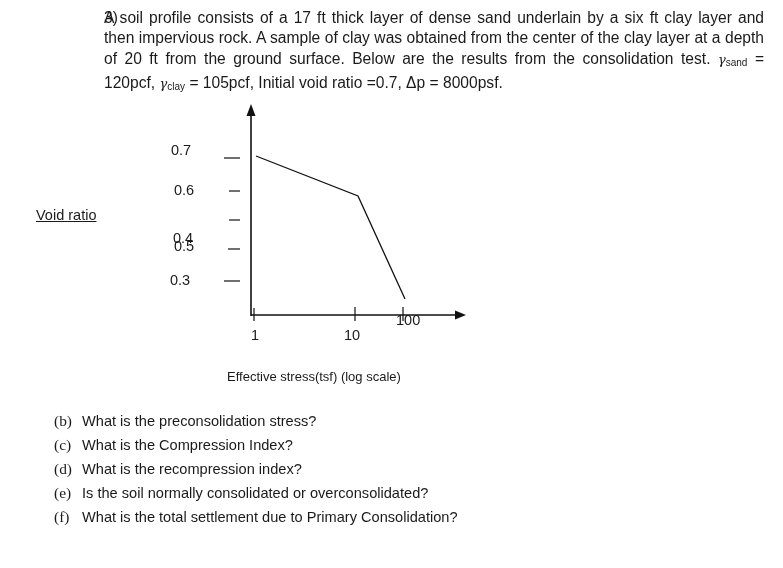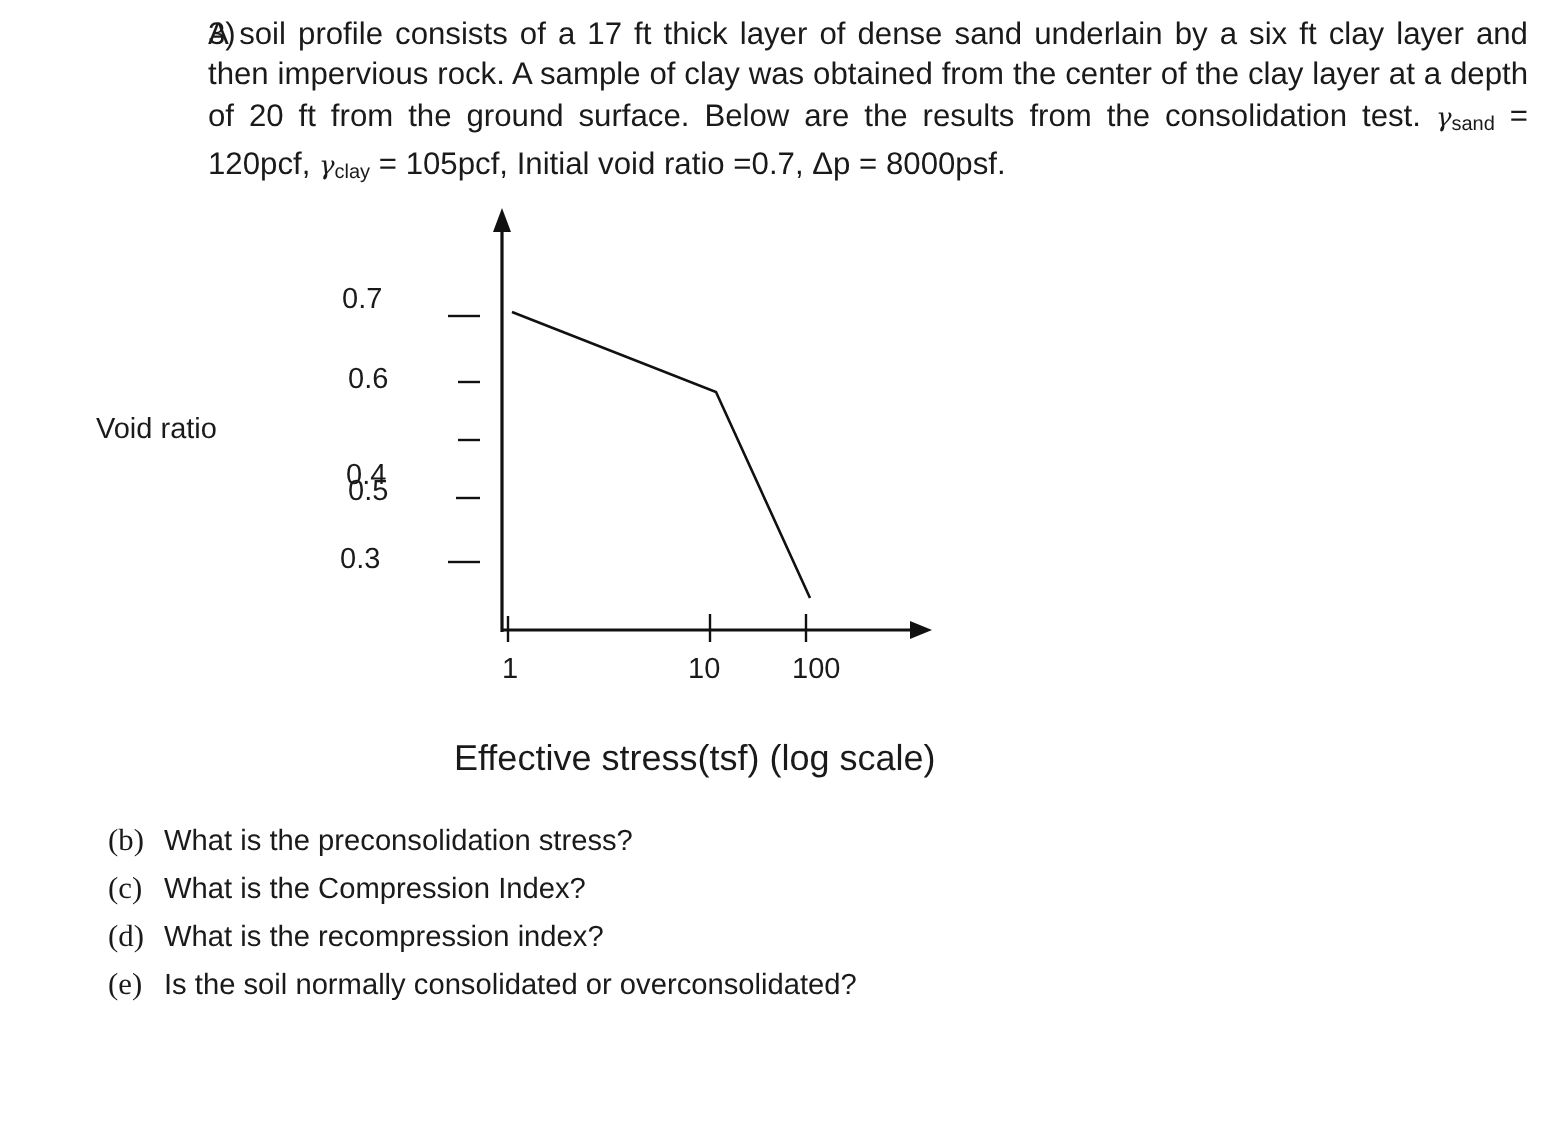--- a/index.html
+++ b/index.html
@@ -3,24 +3,24 @@
   <meta charset="utf-8">
   <style>
     html, body { margin: 0; padding: 0; background: #ffffff; }
     body { width: 783px; height: 568px; position: relative; overflow: hidden;
            font-family: "Liberation Sans", sans-serif; color: #1a1a1a; }
     .problem { position: absolute; left: 104px; top: 8px; width: 660px; font-size: 15.6px; line-height: 20.4px; }
     .problem .num { position: absolute; left: 0; top: 0; }
     .problem .body { text-align: justify; text-align-last: left; }
     .sub { font-size: 10px; vertical-align: -2px; }
     .gamma { font-family: "DejaVu Serif", serif; font-style: italic; font-size: 13px; }
-    .ylabel { position: absolute; left: 48px; top: 207px; font-size: 14.5px; }
+    .ylabel { position: absolute; left: 36px; top: 207px; font-size: 14.5px; text-decoration: underline; }
     .ytick { position: absolute; font-size: 14.5px; }
     .xtick { position: absolute; font-size: 14.5px; }
-    .xlabel { position: absolute; left: 227px; top: 369px; font-size: 18px; text-align: center; }
+    .xlabel { position: absolute; left: 227px; top: 369px; font-size: 13px; text-align: center; }
     svg.plot { position: absolute; left: 0; top: 0; }
     .questions { position: absolute; left: 54px; top: 409px; font-size: 14.6px; line-height: 23px; }
     .q { white-space: nowrap; }
     .q .lbl { font-family: "Liberation Serif", serif; font-size: 15.4px; display: inline-block; width: 28px; }
   </style>
 </head>
 <body>
 
 <div class="problem">
   <span class="num">3)</span>
@@ -51,22 +51,23 @@
 
   <line x1="254" y1="308" x2="254" y2="321" stroke="#111" stroke-width="1.2"></line>
   <line x1="355" y1="307" x2="355" y2="321" stroke="#111" stroke-width="1.2"></line>
   <line x1="403" y1="307" x2="403" y2="321" stroke="#111" stroke-width="1.2"></line>
 
   <polyline points="256,156 358,196 405,299" fill="none" stroke="#111" stroke-width="1.3"></polyline>
 </svg>
 
 <div class="xtick" style="left:251px; top:327px;">1</div>
 <div class="xtick" style="left:344px; top:327px;">10</div>
-<div class="xtick" style="left:396px; top:327px;">100</div>
+<div class="xtick" style="left:396px; top:312px;">100</div>
 
 <div class="xlabel">Effective stress(tsf) (log scale)</div>
 
 <div class="questions">
   <div class="q"><span class="lbl">(b)</span><span>What is the preconsolidation stress?</span></div>
   <div class="q"><span class="lbl">(c)</span><span>What is the Compression Index?</span></div>
   <div class="q"><span class="lbl">(d)</span><span>What is the recompression index?</span></div>
   <div class="q"><span class="lbl">(e)</span><span>Is the soil normally consolidated or overconsolidated?</span></div>
+  <div class="q"><span class="lbl">(f)</span><span>What is the total settlement due to Primary Consolidation?</span></div>
 </div>
 
 </body></html>

